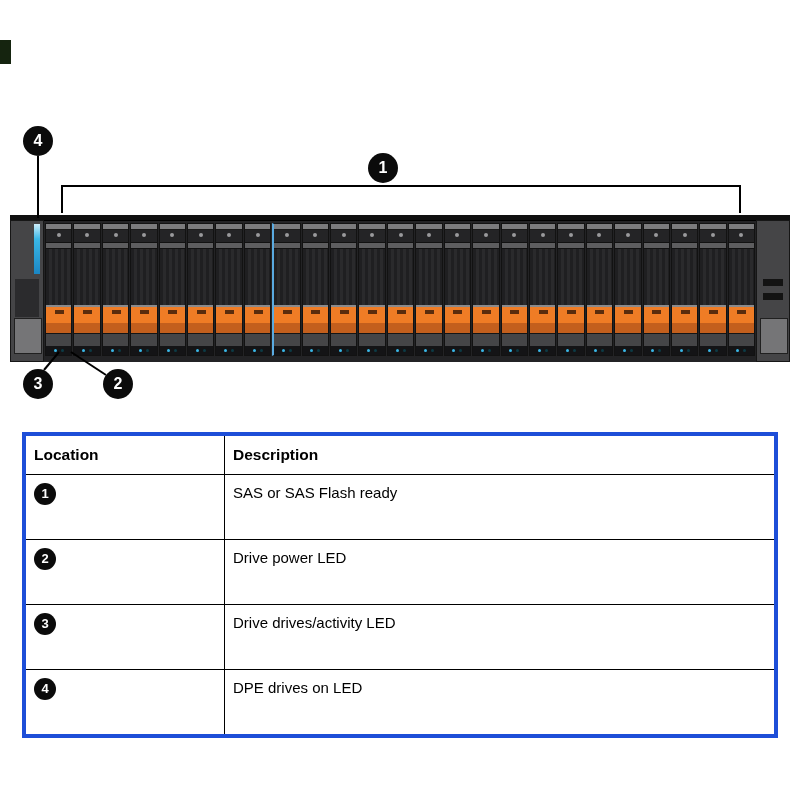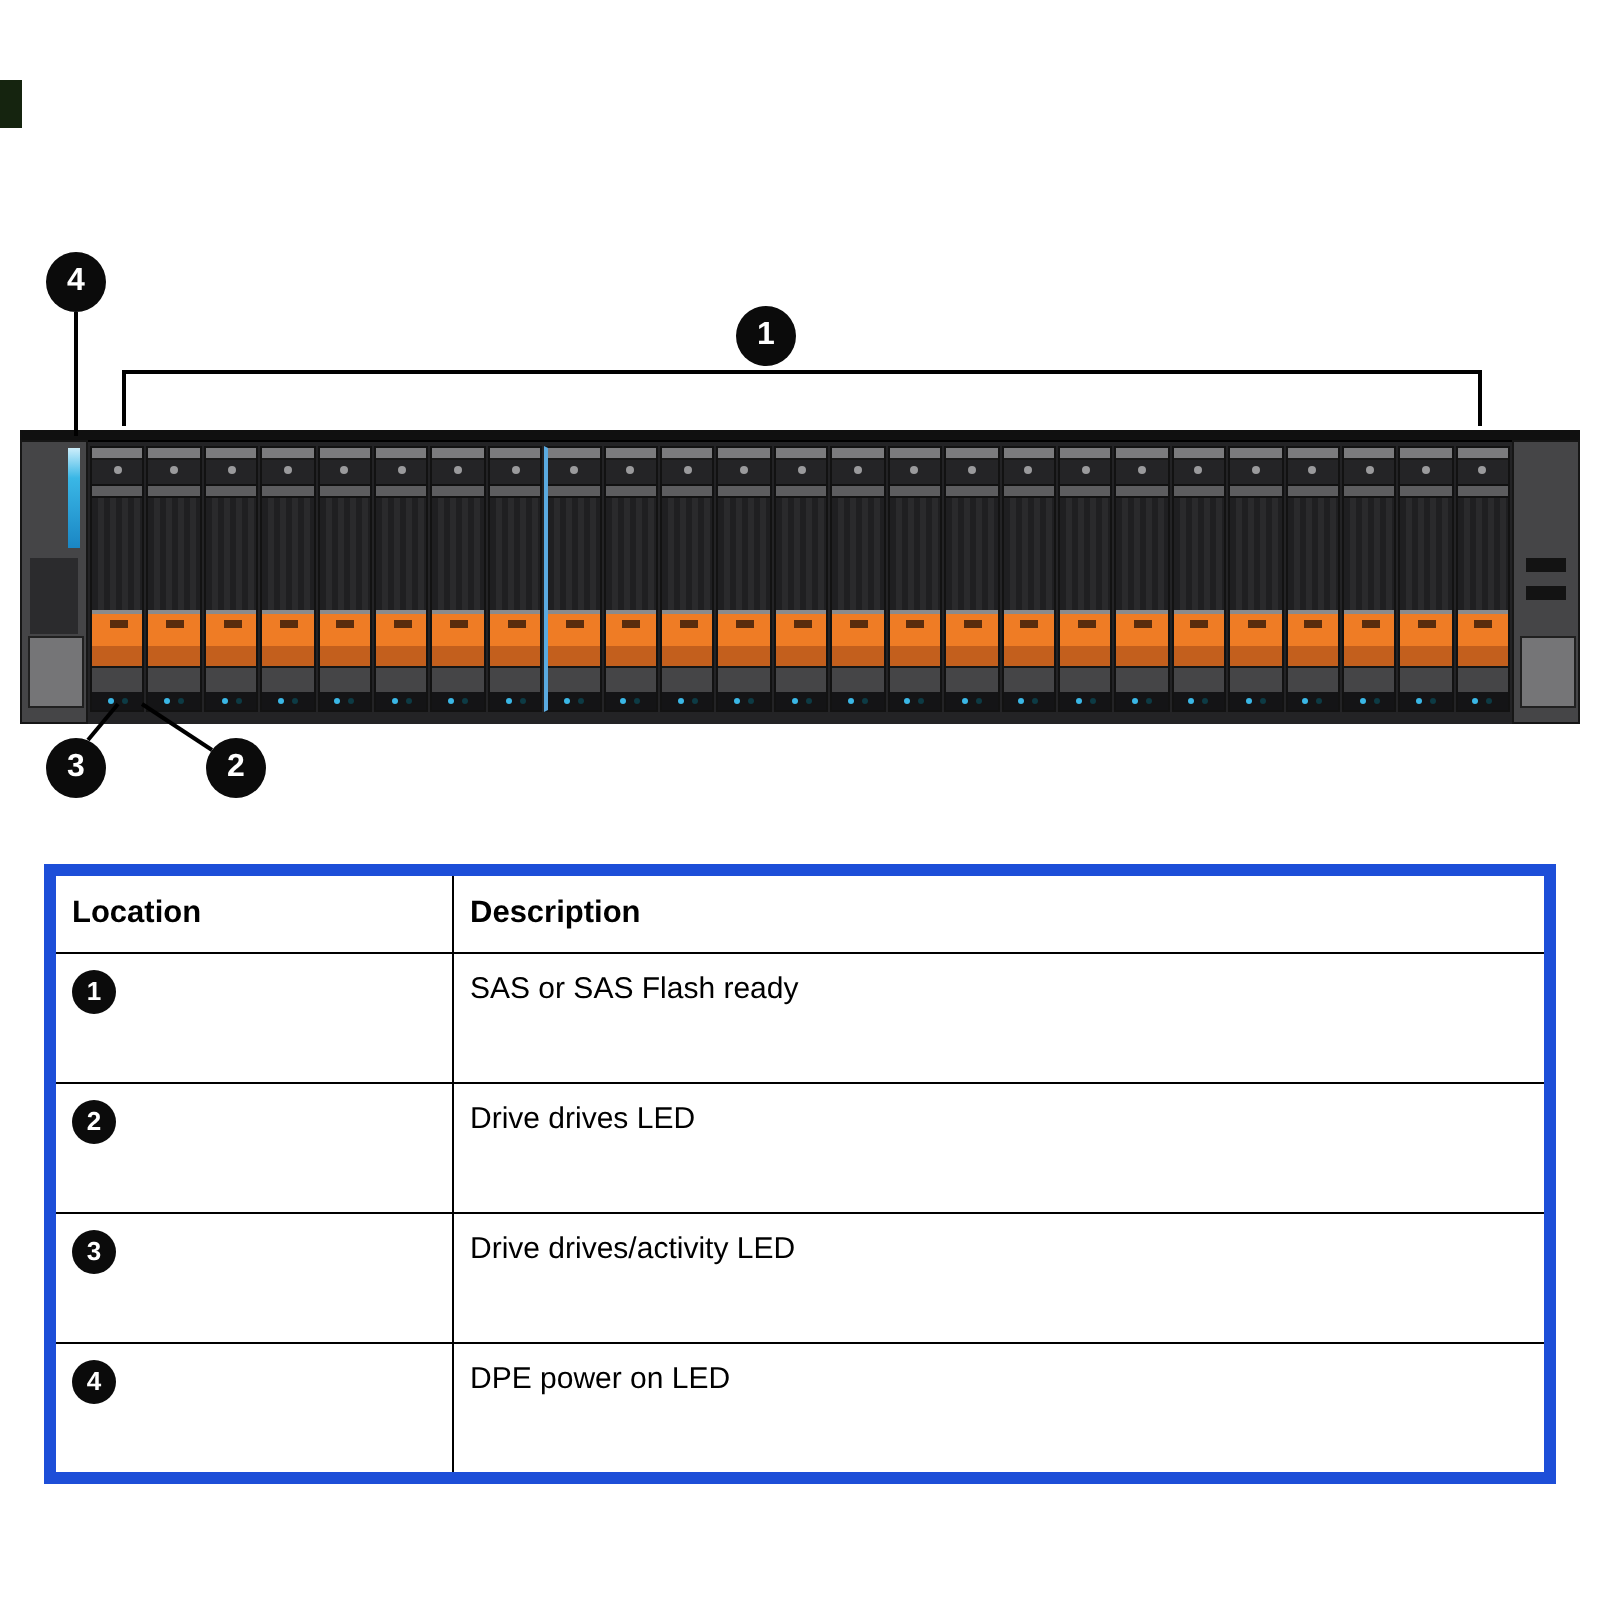--- a/index.html
+++ b/index.html
@@ -47,21 +47,21 @@
   .d-low{height:12px;background:#454547;border-top:1px solid #151515;}
   .d-leds{height:9px;background:#141416;display:flex;align-items:center;justify-content:center;gap:4px;}
   .led{width:3px;height:3px;border-radius:50%;}
   .led-b{background:var(--led-blue);}
   .led-d{background:#0d3b45;}
 
   
   .legend{position:absolute;left:22px;top:432px;width:756px;border-collapse:collapse;
           font-size:15px;}
   .legend th,.legend td{border:1.5px solid #000;text-align:left;vertical-align:top;}
-  .legend{border:6px solid #1d4ed8;}
+  .legend{border:4px solid #1d4ed8;}
   .legend th{height:30px;font-size:15.5px;font-weight:bold;padding:4px 8px;vertical-align:middle;}
   .legend td{height:49px;padding:6px 8px;}
   .col-loc{width:182px;}
   .badge{display:inline-block;width:22px;height:22px;border-radius:50%;background:#0b0b0b;color:#fff;
          text-align:center;line-height:22px;font-size:13px;font-weight:bold;margin-top:2px;}
   .desc-cell{padding-top:9px !important;}
 </style>
 </head>
 <body>
 
@@ -535,30 +535,30 @@
       <tr>
         <td>
           <span class="badge">1</span>
         </td>
         <td class="desc-cell">SAS or SAS Flash ready</td>
       </tr>
       <tr>
         <td>
           <span class="badge">2</span>
         </td>
-        <td class="desc-cell">Drive drives LED</td>
+        <td class="desc-cell">Drive power LED</td>
       </tr>
       <tr>
         <td>
           <span class="badge">3</span>
         </td>
         <td class="desc-cell">Drive drives/activity LED</td>
       </tr>
       <tr>
         <td>
           <span class="badge">4</span>
         </td>
-        <td class="desc-cell">DPE power on LED</td>
+        <td class="desc-cell">DPE drives on LED</td>
       </tr>
     </tbody>
   </table>
 
 </div>
 
 </body></html>

